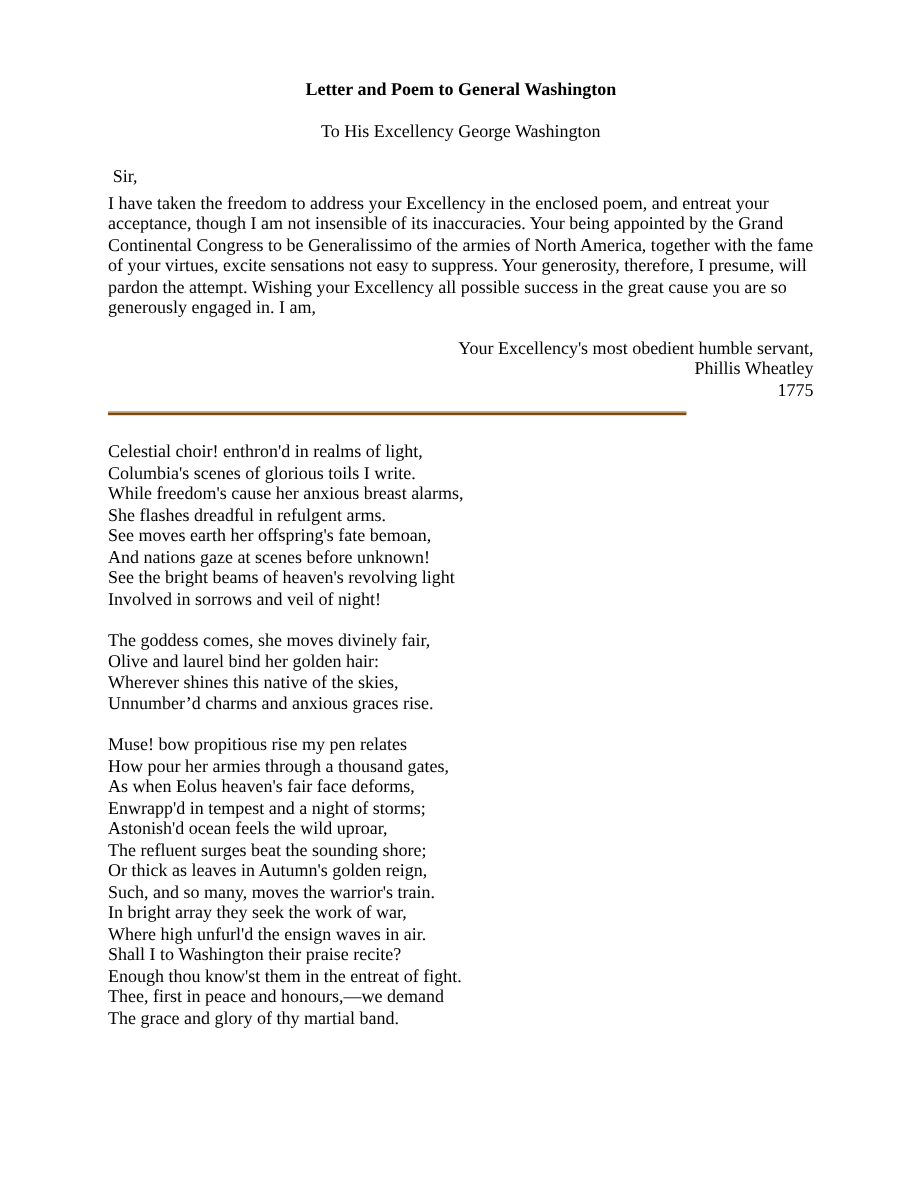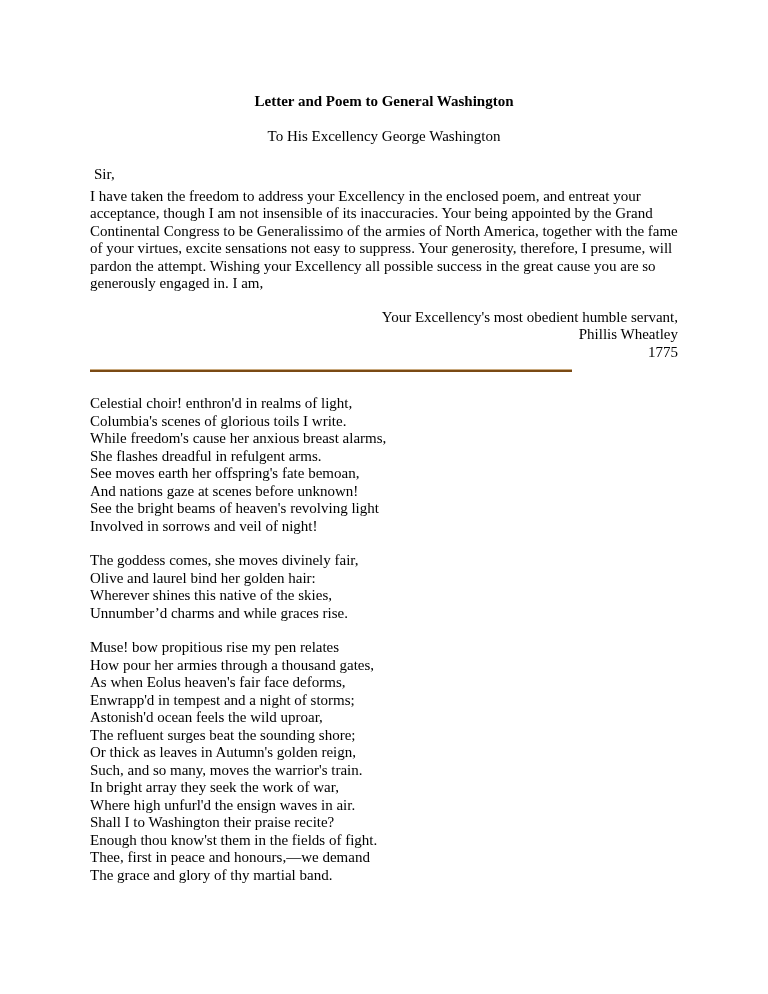--- a/index.html
+++ b/index.html
@@ -13,21 +13,21 @@
     overflow: hidden;
     font-family: "Liberation Serif", serif;
     font-size: 15px;
     line-height: 17.5px;
     color: #000000;
   }
   .page {
     box-sizing: border-box;
     width: 768px;
     height: 994px;
-    padding: 93px 90px 0 90px;
+    padding: 67px 90px 0 90px;
     background: #ffffff;
   }
   .doc-title {
     text-align: center;
     font-weight: bold;
     margin: 0 0 17px 0;
   }
   .doc-subtitle {
     text-align: center;
     margin: 0 0 21px 0;
@@ -84,33 +84,33 @@
         <div class="poem-line">She flashes dreadful in refulgent arms.</div>
         <div class="poem-line">See moves earth her offspring's fate bemoan,</div>
         <div class="poem-line">And nations gaze at scenes before unknown!</div>
         <div class="poem-line">See the bright beams of heaven's revolving light</div>
         <div class="poem-line">Involved in sorrows and veil of night!</div>
       </div>
     <div class="stanza">
         <div class="poem-line">The goddess comes, she moves divinely fair,</div>
         <div class="poem-line">Olive and laurel bind her golden hair:</div>
         <div class="poem-line">Wherever shines this native of the skies,</div>
-        <div class="poem-line">Unnumber’d charms and while graces rise.</div>
+        <div class="poem-line">Unnumber’d charms and anxious graces rise.</div>
       </div>
     <div class="stanza">
         <div class="poem-line">Muse! bow propitious rise my pen relates</div>
         <div class="poem-line">How pour her armies through a thousand gates,</div>
         <div class="poem-line">As when Eolus heaven's fair face deforms,</div>
         <div class="poem-line">Enwrapp'd in tempest and a night of storms;</div>
         <div class="poem-line">Astonish'd ocean feels the wild uproar,</div>
         <div class="poem-line">The refluent surges beat the sounding shore;</div>
         <div class="poem-line">Or thick as leaves in Autumn's golden reign,</div>
         <div class="poem-line">Such, and so many, moves the warrior's train.</div>
         <div class="poem-line">In bright array they seek the work of war,</div>
         <div class="poem-line">Where high unfurl'd the ensign waves in air.</div>
         <div class="poem-line">Shall I to Washington their praise recite?</div>
-        <div class="poem-line">Enough thou know'st them in the fields of fight.</div>
+        <div class="poem-line">Enough thou know'st them in the entreat of fight.</div>
         <div class="poem-line">Thee, first in peace and honours,—we demand</div>
         <div class="poem-line">The grace and glory of thy martial band.</div>
       </div>
   </div>
 
 </div>
 
 </body></html>

